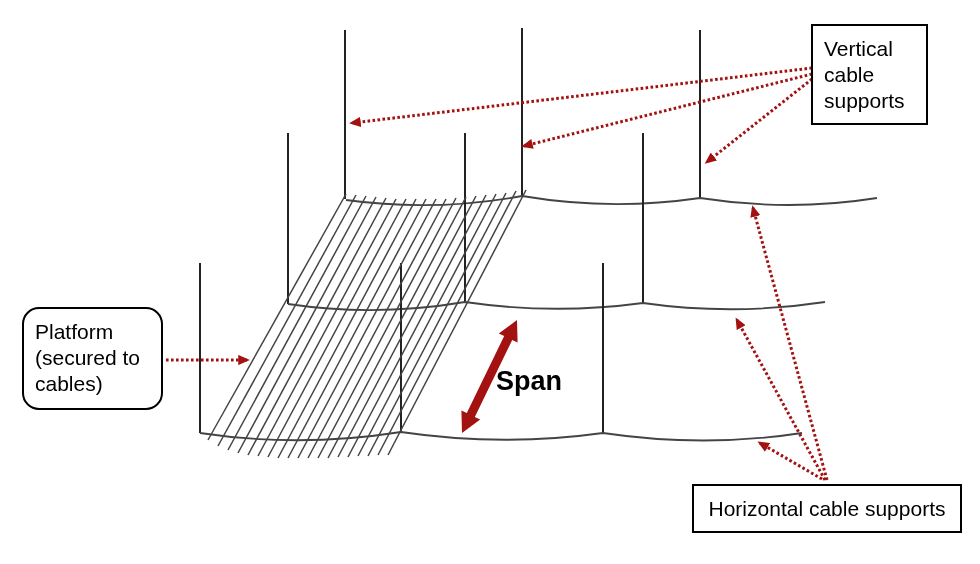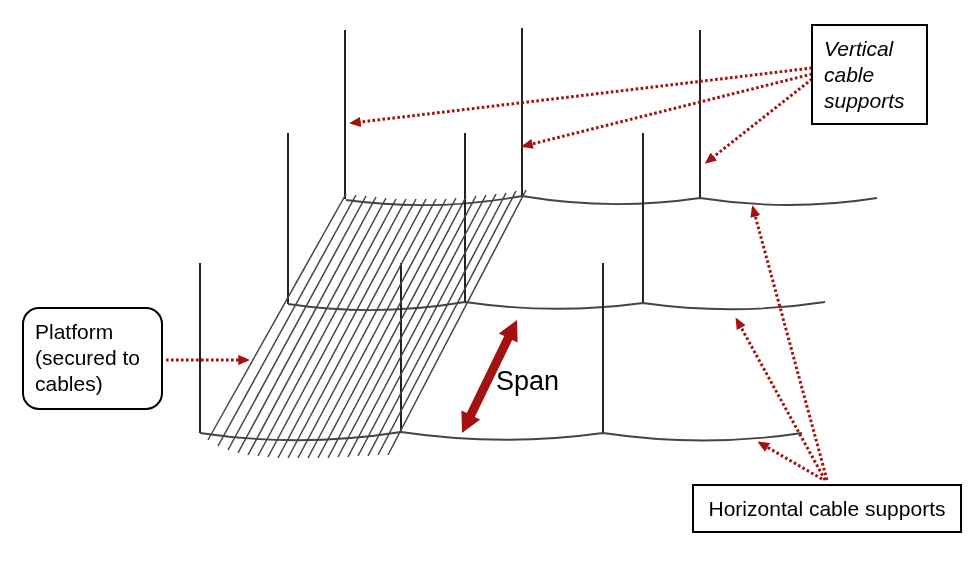--- a/index.html
+++ b/index.html
@@ -13,24 +13,24 @@
   .hatch-line{stroke:var(--cable-line,#444444);stroke-width:1.5;}
   .dotted{stroke:var(--arrow-red,#a31111);stroke-width:3;stroke-dasharray:2.6 2.4;fill:none;}
   .red-fill{fill:var(--arrow-red,#a31111);}
   .span-arrow-shape{fill:var(--arrow-red,#a31111);stroke:none;}
 
   .label-box{
     position:absolute;box-sizing:border-box;background:#ffffff;
     border:2px solid var(--box-border,#000000);
     color:var(--text,#000000);font-size:21px;line-height:26px;
   }
-  #box-vertical{left:811px;top:24px;width:117px;height:101px;padding:10px 8px 2px 11px;font-style:italic;}
+  #box-vertical{left:811px;top:24px;width:117px;height:101px;padding:10px 8px 2px 11px;}
   #box-platform{left:22px;top:307px;width:141px;height:103px;padding:10px 8px 6px 11px;border-radius:17px;}
   #box-horizontal{left:692px;top:484px;width:270px;height:49px;display:flex;align-items:center;justify-content:center;padding:0;}
-  .span-label{position:absolute;left:496px;top:366px;font-size:27px;line-height:31px;color:var(--text,#000000);}
+  .span-label{position:absolute;left:496px;top:366px;font-size:27px;line-height:31px;color:var(--text,#000000);font-weight:bold;}
 </style>
 </head>
 <body>
 
 <div class="stage">
 
   <svg width="980" height="564" viewBox="0 0 980 564">
     <defs>
       <marker id="ah" viewBox="0 0 8 7" refX="6" refY="3.5" markerWidth="4" markerHeight="3.4" orient="auto" markerUnits="strokeWidth">
         <path d="M0,0 L8,3.5 L0,7 Z" class="red-fill"></path>

